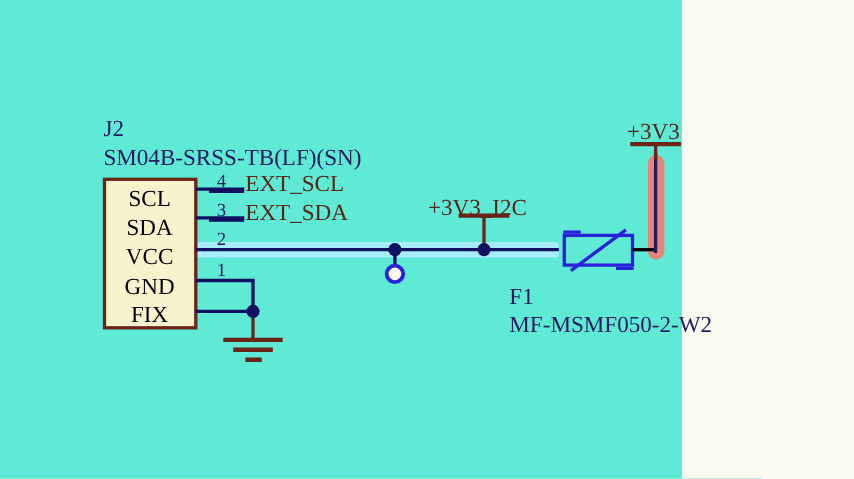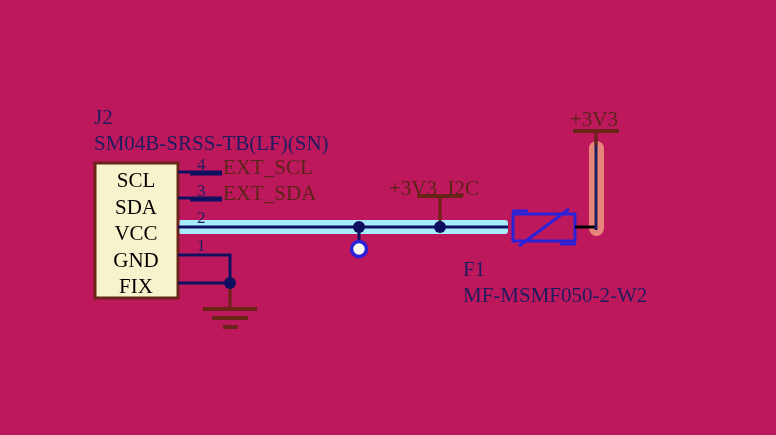--- a/index.html
+++ b/index.html
@@ -9,23 +9,23 @@
   }
   body {
     width: 776px;
     height: 435px;
     background: #fbfaf0;
     font-family: "Liberation Serif", serif;
     overflow: hidden;
   }
   #sheet {
     position: relative;
-    width: 776px;
+    width: 620px;
     height: 435px;
-    background: #be185d;
+    background: #5eead4;
   }
   svg.schematic {
     position: absolute;
     left: 0;
     top: 0;
     width: 776px;
     height: 435px;
     display: block;
   }
   text {

